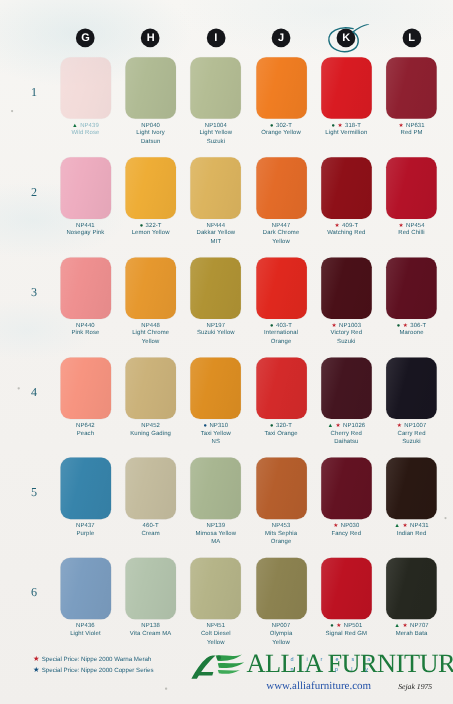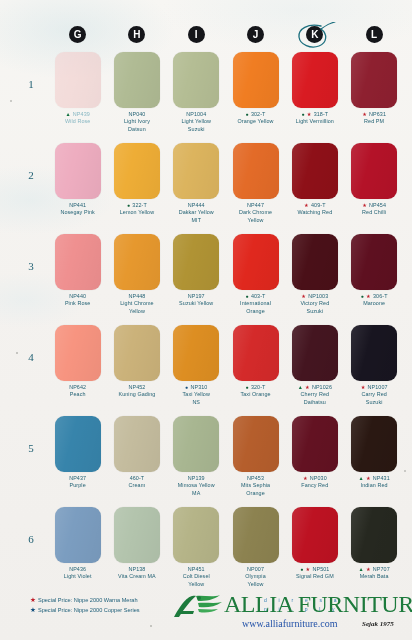--- a/index.html
+++ b/index.html
@@ -172,21 +172,21 @@
     font-family: "Liberation Serif", serif;
     font-size: 10px;
     color: #2352a8;
     white-space: nowrap;
   }
   .logo-since {
     position: absolute;
     left: 196px; top: 30px;
     font-family: "Liberation Serif", serif;
     font-style: italic;
-    font-weight: bold;
+    font-weight: normal;
     font-size: 7px;
     color: #1b1b1b;
     white-space: nowrap;
   }
   .speck {
     position: absolute;
     background: #bdbdb8;
     border-radius: 50%;
   }
 </style>

